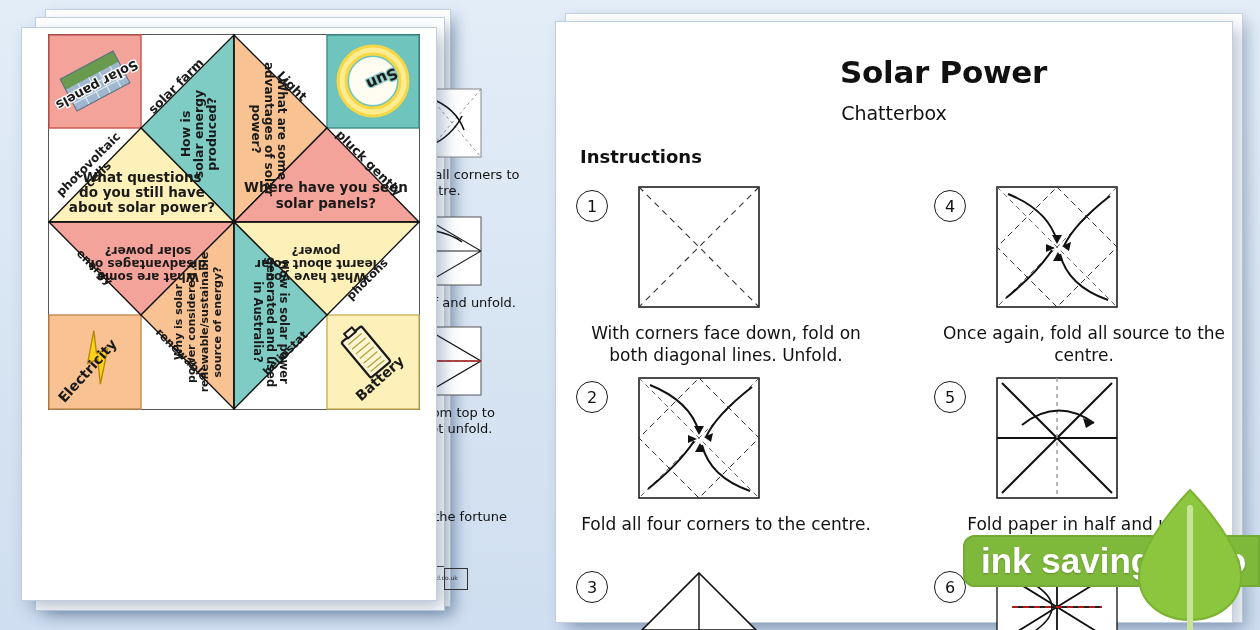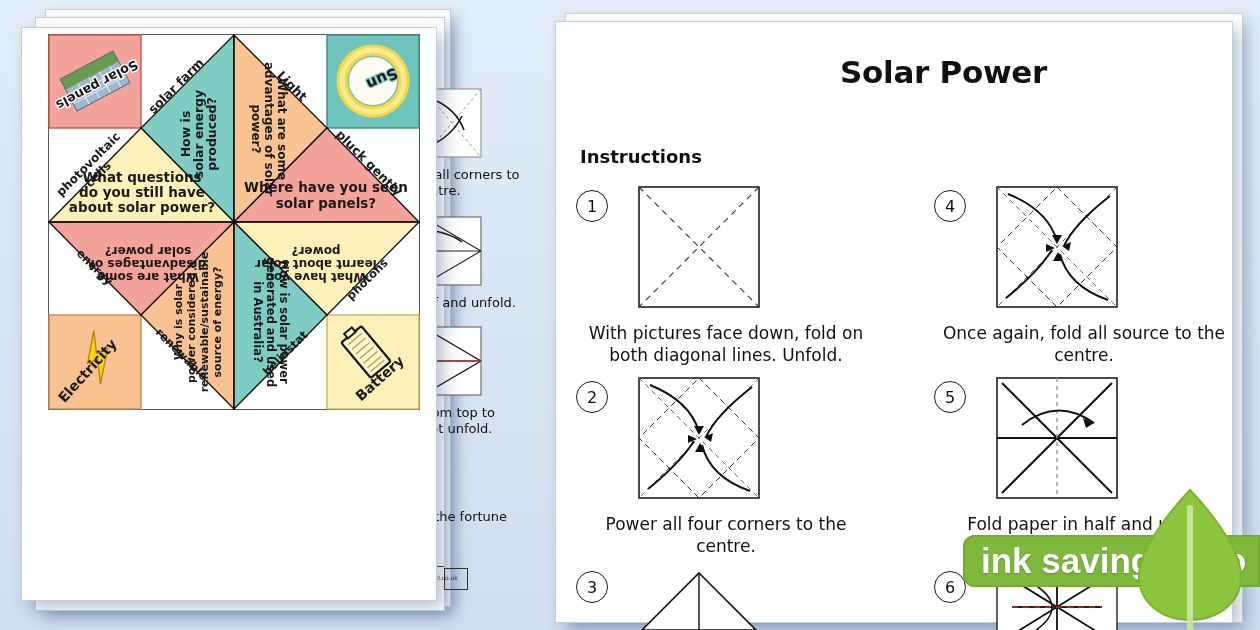--- a/index.html
+++ b/index.html
@@ -241,31 +241,32 @@
           <text class="lbl" x="46" y="146" font-size="12" text-anchor="middle">cells</text>
         </g>
       </svg>
     </div>
   </div>
 
   <div class="sheet sheet-right-back"></div>
   <div class="sheet sheet-right">
     <div class="rp">
       <div class="title">Solar Power</div>
+      <div class="subtitle">Chatterbox</div>
       <div class="instr">Instructions</div>
 
       <div class="step" style="left:20px;top:164px;">
         <div class="num">1</div>
         <div class="fig">
           <svg width="122" height="122" viewBox="0 0 122 122">
             <rect x="1" y="1" width="120" height="120" fill="#fff" stroke="#111" stroke-width="1.5"></rect>
             <path d="M1 1 L121 121 M121 1 L1 121" stroke="#333" stroke-width="1.1" stroke-dasharray="6 5"></path>
           </svg>
         </div>
-        <div class="cap" style="top:136px;">With pictures face down, fold on both diagonal lines. Unfold.</div>
+        <div class="cap" style="top:136px;">With corners face down, fold on both diagonal lines. Unfold.</div>
       </div>
 
       <div class="step" style="left:20px;top:355px;">
         <div class="num">2</div>
         <div class="fig">
           <svg width="122" height="122" viewBox="0 0 122 122">
             <rect x="1" y="1" width="120" height="120" fill="#fff" stroke="#111" stroke-width="1.5"></rect>
             <path d="M1 1 L121 121 M121 1 L1 121" stroke="#555" stroke-width=".9" stroke-dasharray="5 4"></path>
             <path d="M61 1 L121 61 L61 121 L1 61 Z" fill="none" stroke="#333" stroke-width="1" stroke-dasharray="6 4"></path>
             <g stroke="#111" stroke-width="2" fill="none">
@@ -275,21 +276,21 @@
                 <path d="M112 114 Q72 100 64 68"></path>
             </g>
             <g fill="#111">
               <path d="M61 58 l-5 -9 l10 0 z"></path>
               <path d="M66 60 l9 -4 l-2 9 z"></path>
               <path d="M56 64 l9 4 l-9 4 z" transform="translate(-6,-6)"></path>
               <path d="M62 66 l5 9 l-10 0 z"></path>
             </g>
           </svg>
         </div>
-        <div class="cap" style="top:136px;">Power all four corners to the centre.</div>
+        <div class="cap" style="top:136px;">Fold all four corners to the centre.</div>
       </div>
 
       <div class="step" style="left:20px;top:545px;">
         <div class="num">3</div>
         <div class="fig">
           <svg width="122" height="90" viewBox="0 0 122 90">
             <path d="M61 6 L118 63 L61 120 L4 63 Z" fill="#fff" stroke="#111" stroke-width="1.6"></path>
             <path d="M61 6 L61 120 M4 63 L118 63" stroke="#111" stroke-width="1.4"></path>
           </svg>
         </div>

